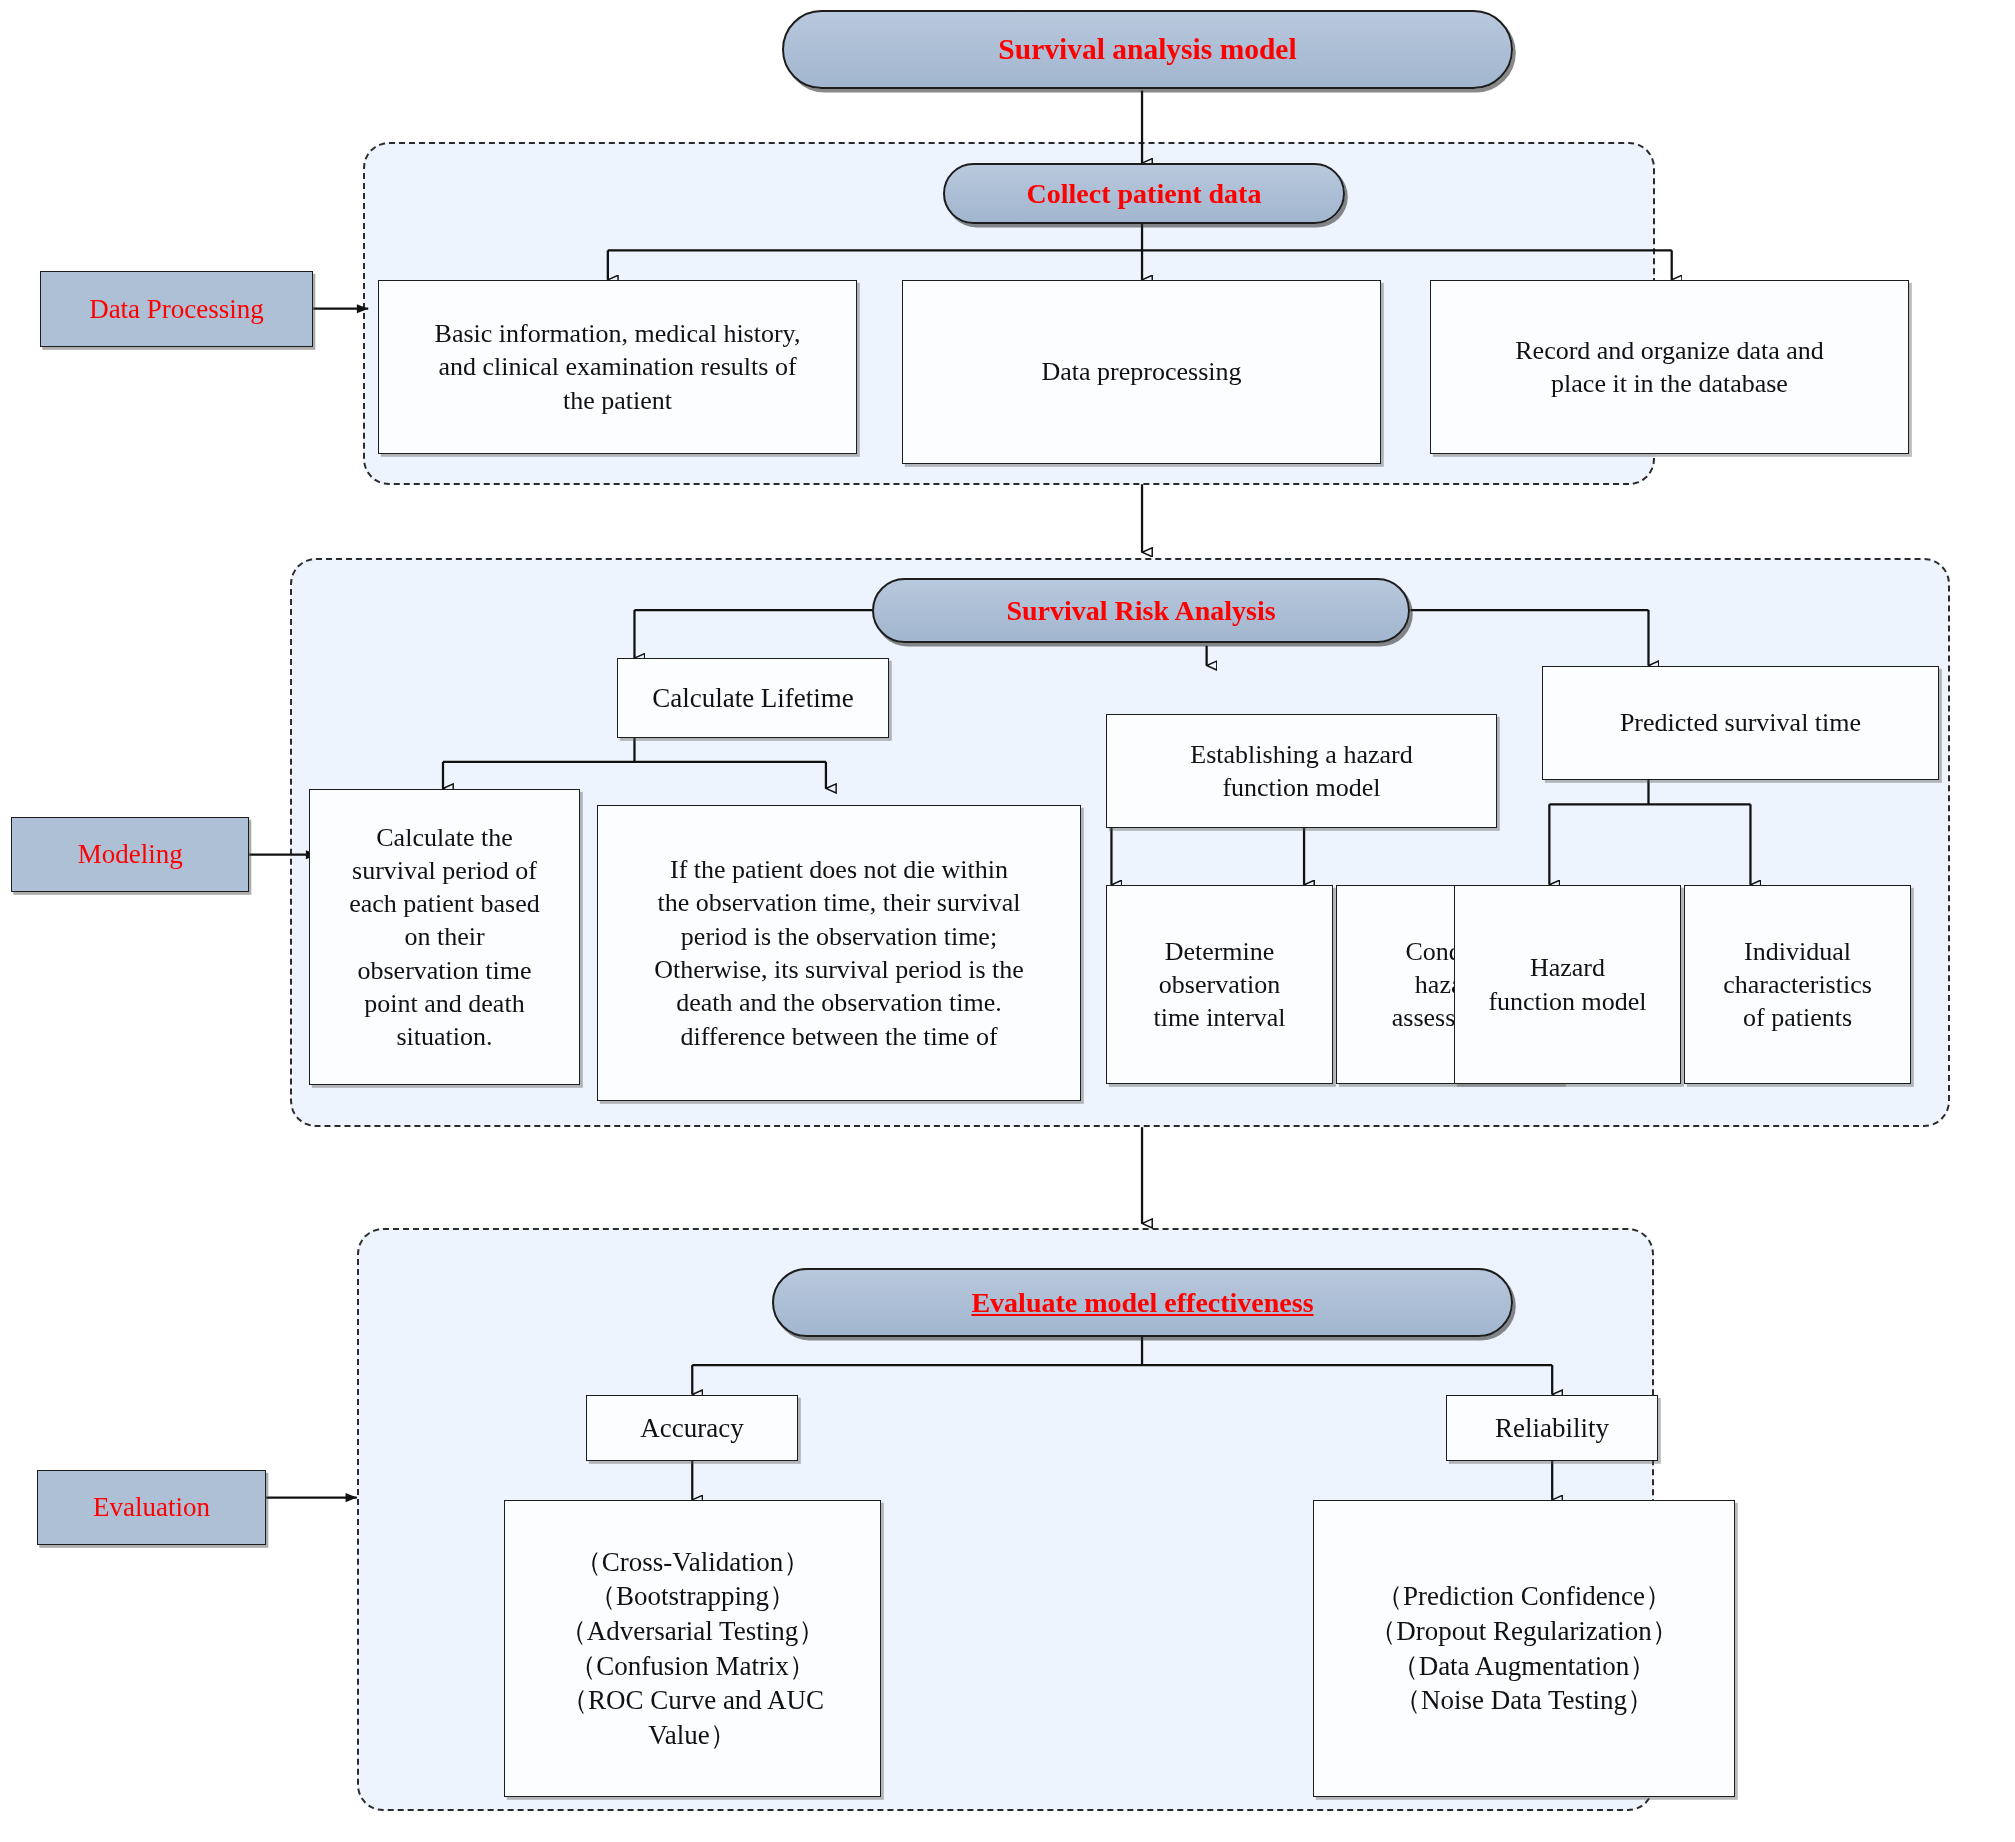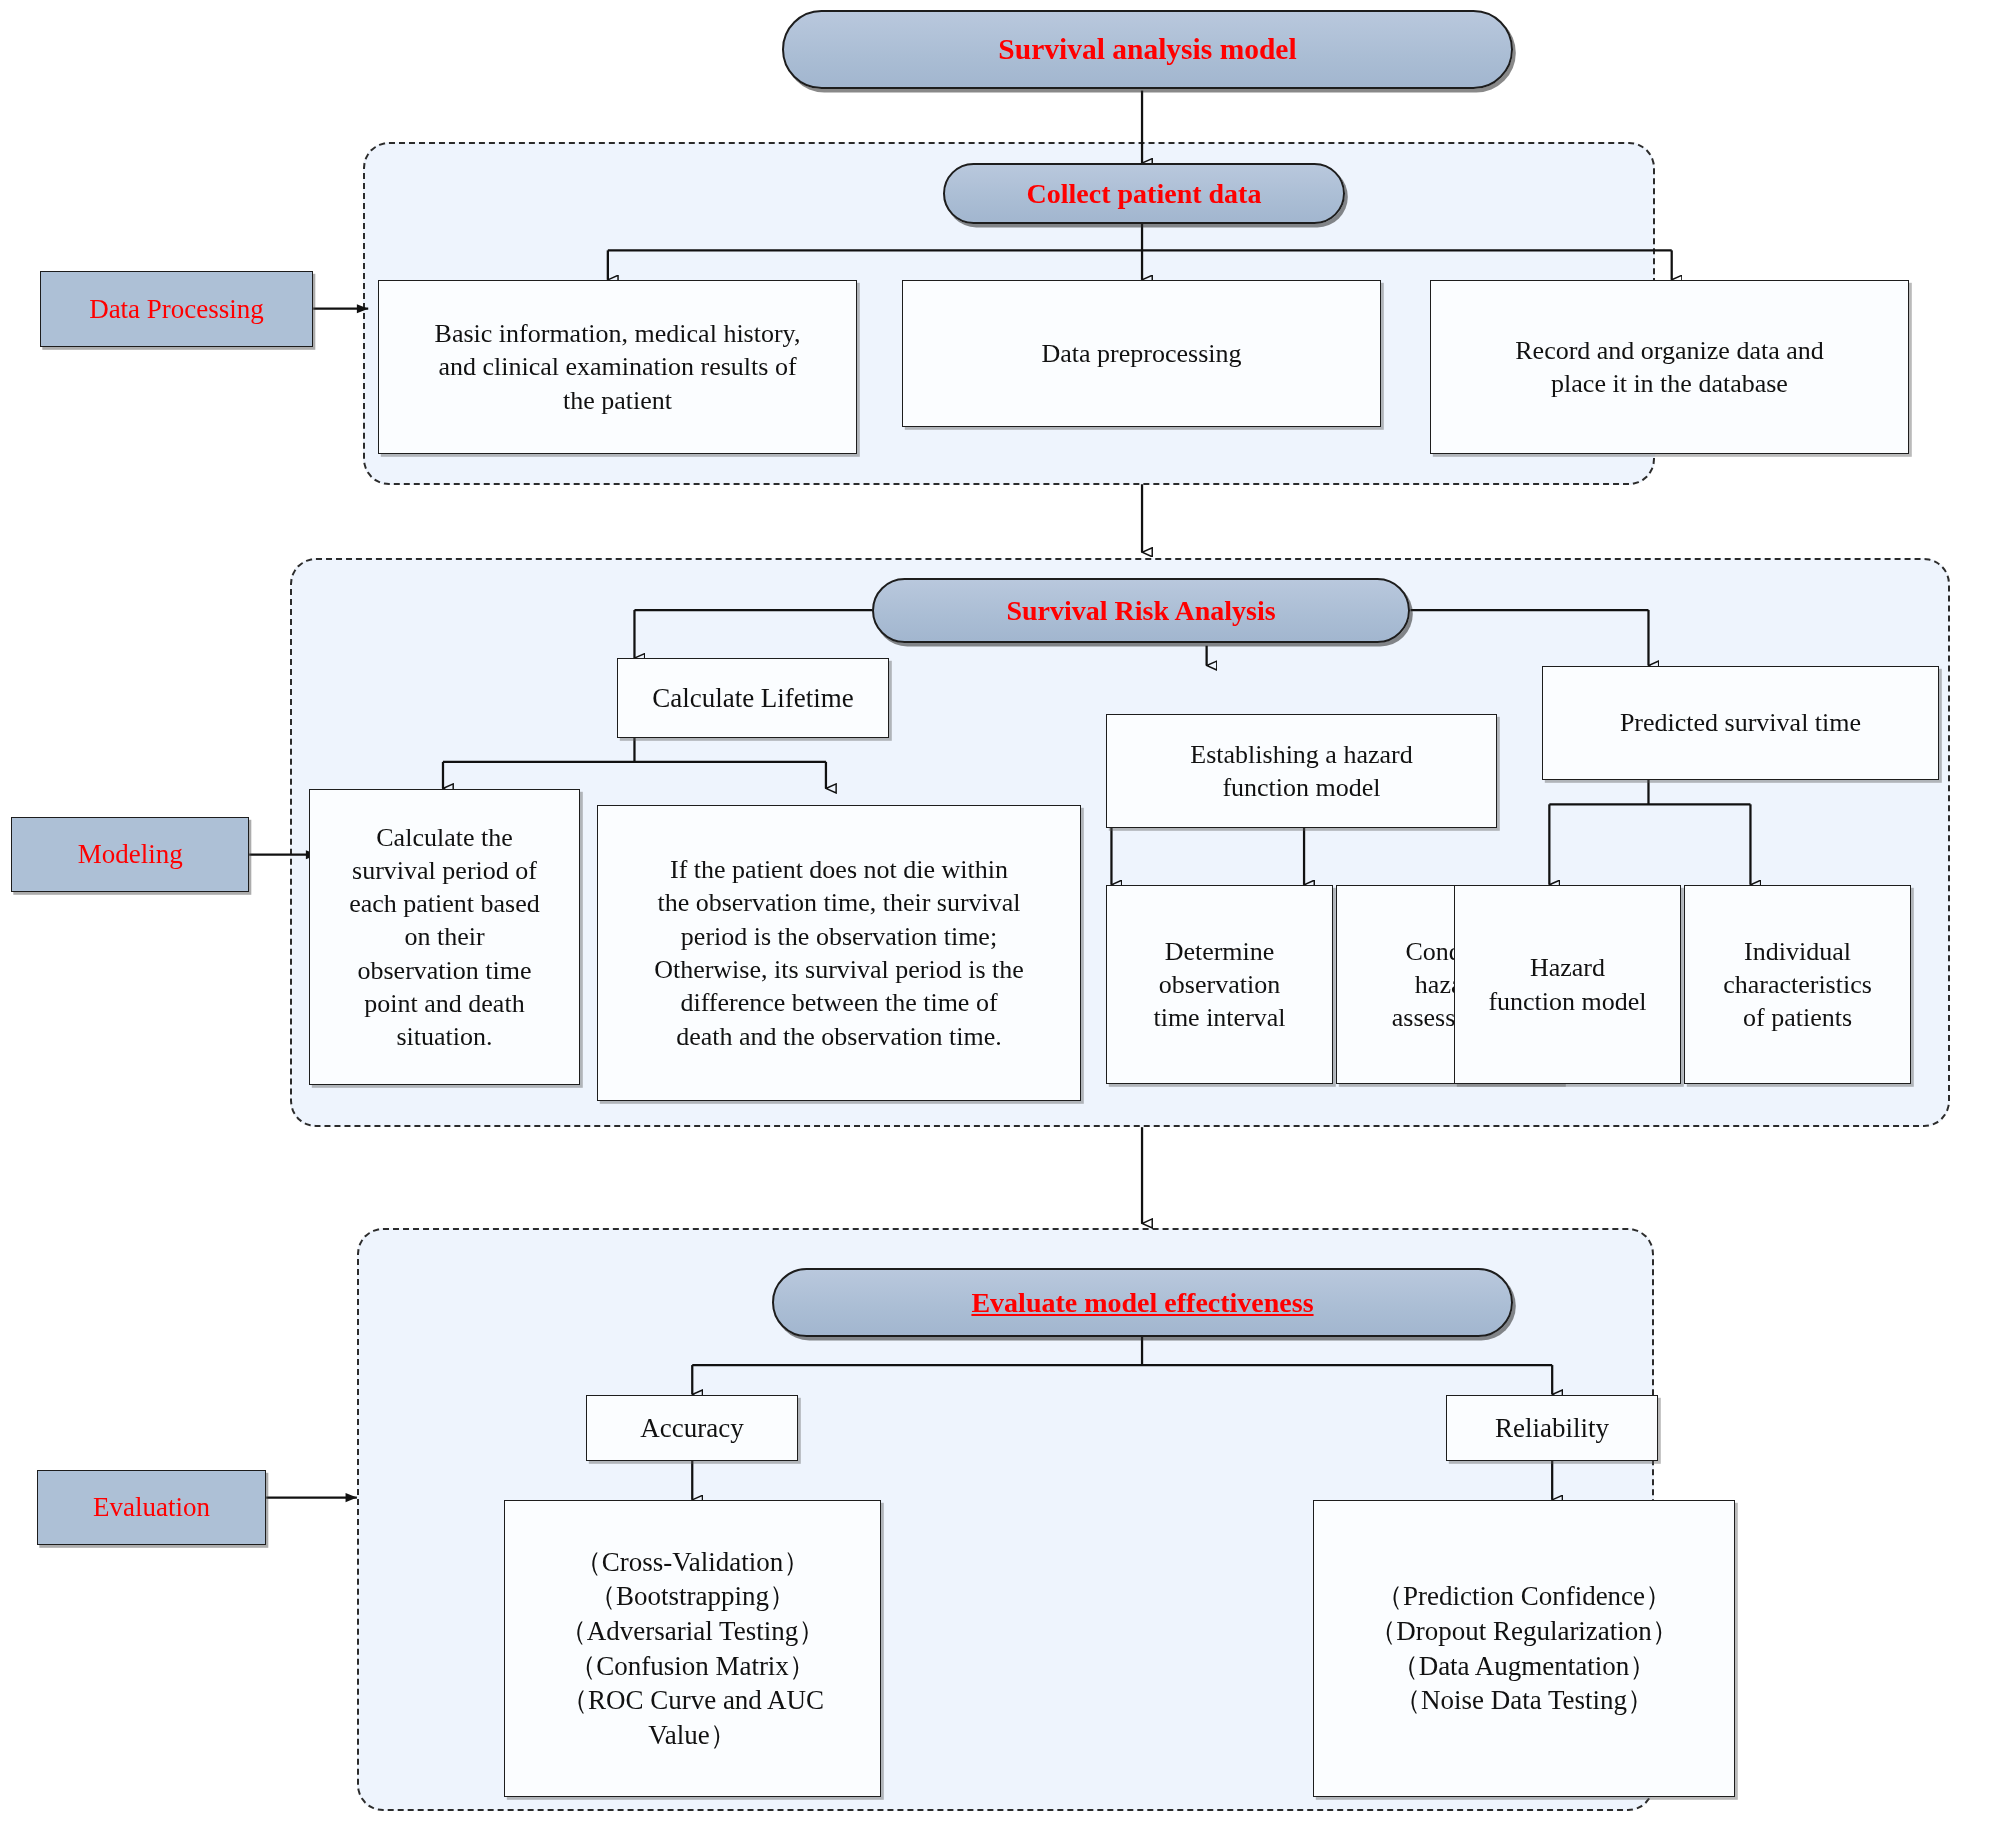--- a/index.html
+++ b/index.html
@@ -158,21 +158,21 @@
   </div>
 
   <div class="box f46" style="left:378px; top:280px; width:479px; height:174px;">
     <span class="inner">
       <span class="line">Basic information, medical history,</span>
       <span class="line">and clinical examination results of</span>
       <span class="line">the patient</span>
     </span>
   </div>
 
-  <div class="box f46" style="left:902px; top:280px; width:479px; height:147px;justify-content:flex-end;">
+  <div class="box f46" style="left:902px; top:280px; width:479px; height:184px;justify-content:flex-end;">
     <span class="inner">
       <span class="line">Data preprocessing</span>
     </span>
   </div>
 
   <div class="box f46" style="left:1430px; top:280px; width:479px; height:174px;">
     <span class="inner">
       <span class="line">Record and organize data and</span>
       <span class="line">place it in the database</span>
     </span>
@@ -218,22 +218,22 @@
       <span class="line">situation.</span>
     </span>
   </div>
 
   <div class="box f46" style="left:597px; top:789px; width:484px; height:296px;margin-top:16px;">
     <span class="inner">
       <span class="line">If the patient does not die within</span>
       <span class="line">the observation time, their survival</span>
       <span class="line">period is the observation time;</span>
       <span class="line">Otherwise, its survival period is the</span>
+      <span class="line">death and the observation time.</span>
       <span class="line">difference between the time of</span>
-      <span class="line">death and the observation time.</span>
     </span>
   </div>
 
   <div class="box f46" style="left:1106px; top:885px; width:227px; height:199px;">
     <span class="inner">
       <span class="line">Determine</span>
       <span class="line">observation</span>
       <span class="line">time interval</span>
     </span>
   </div>

